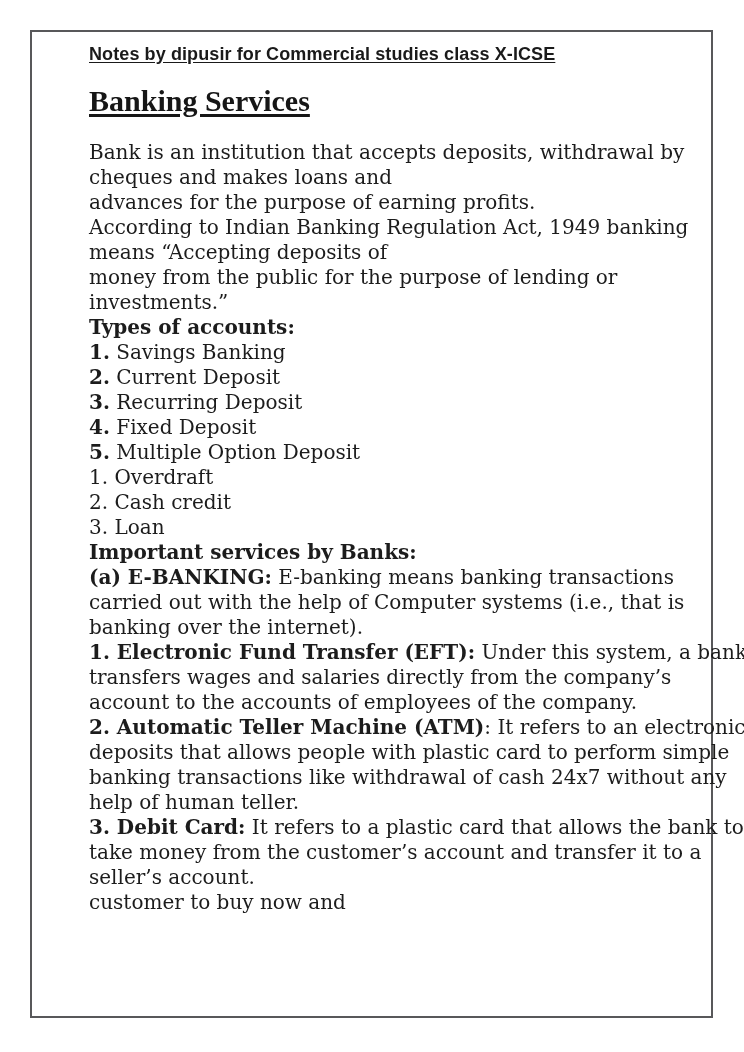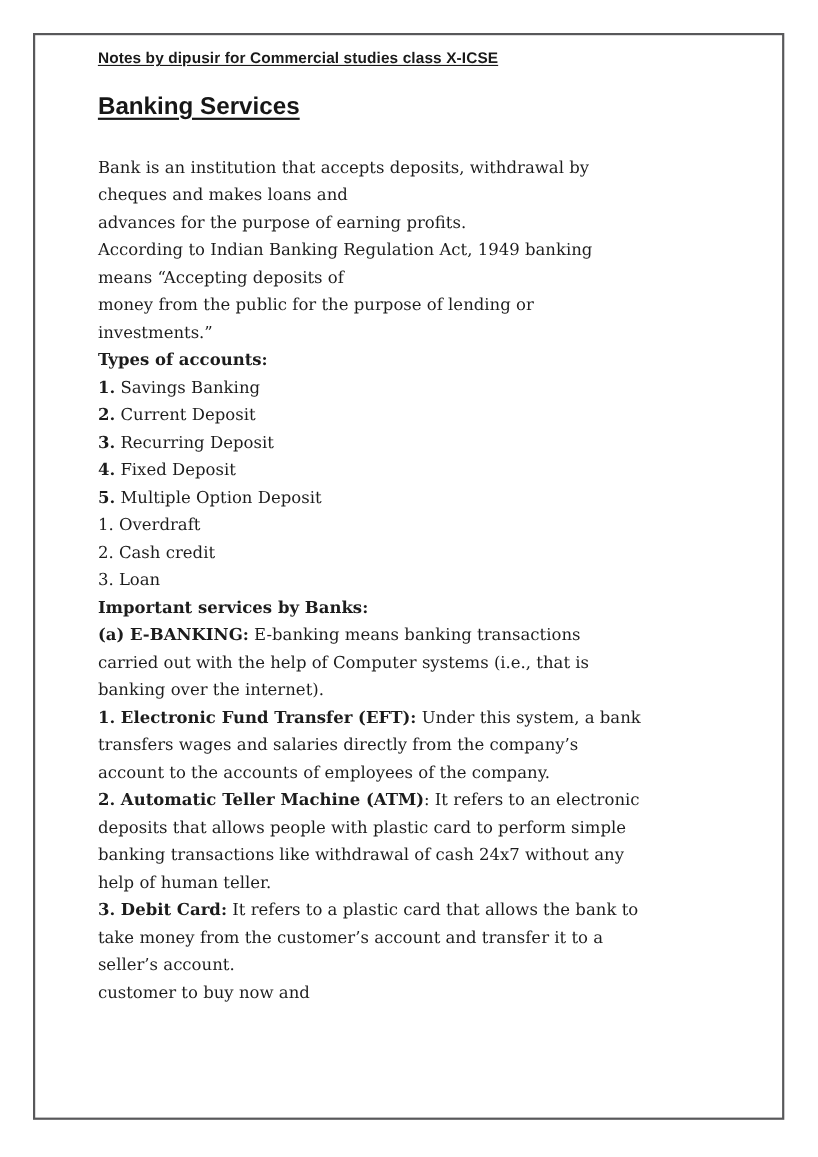--- a/index.html
+++ b/index.html
@@ -22,50 +22,50 @@
     height: 984px;
     border: 2px solid #58585a;
     background: #ffffff;
   }
   .doc-header {
     position: absolute;
     left: 57px;
     top: 12px;
     font-family: "Liberation Sans", sans-serif;
     font-weight: bold;
-    font-size: 14px;
+    font-size: 18px;
     letter-spacing: 0.1px;
     text-decoration: underline;
     text-underline-offset: 2px;
     color: #1a1a1a;
     white-space: nowrap;
   }
   .doc-title {
     position: absolute;
     left: 57px;
     top: 52px;
     margin: 0;
-    font-family: Liberation Sans, sans-serif;
+    font-family: Liberation Serif, serif;
     font-weight: bold;
-    font-size: 22px;
+    font-size: 30px;
     text-decoration: underline;
     text-underline-offset: 3px;
     color: #161616;
     white-space: nowrap;
   }
   .doc-body {
     position: absolute;
     left: 57px;
     top: 108px;
     width: 600px;
   }
   .line {
     height: 25px;
     line-height: 25px;
-    font-size: 15px;
+    font-size: 20px;
     color: #1c1c1c;
     white-space: nowrap;
   }
   .seg { font-weight: normal; }
   .seg.bold { font-weight: bold; margin-top: 40px; }
 </style>
 </head>
 <body>
 
 <div class="page">

